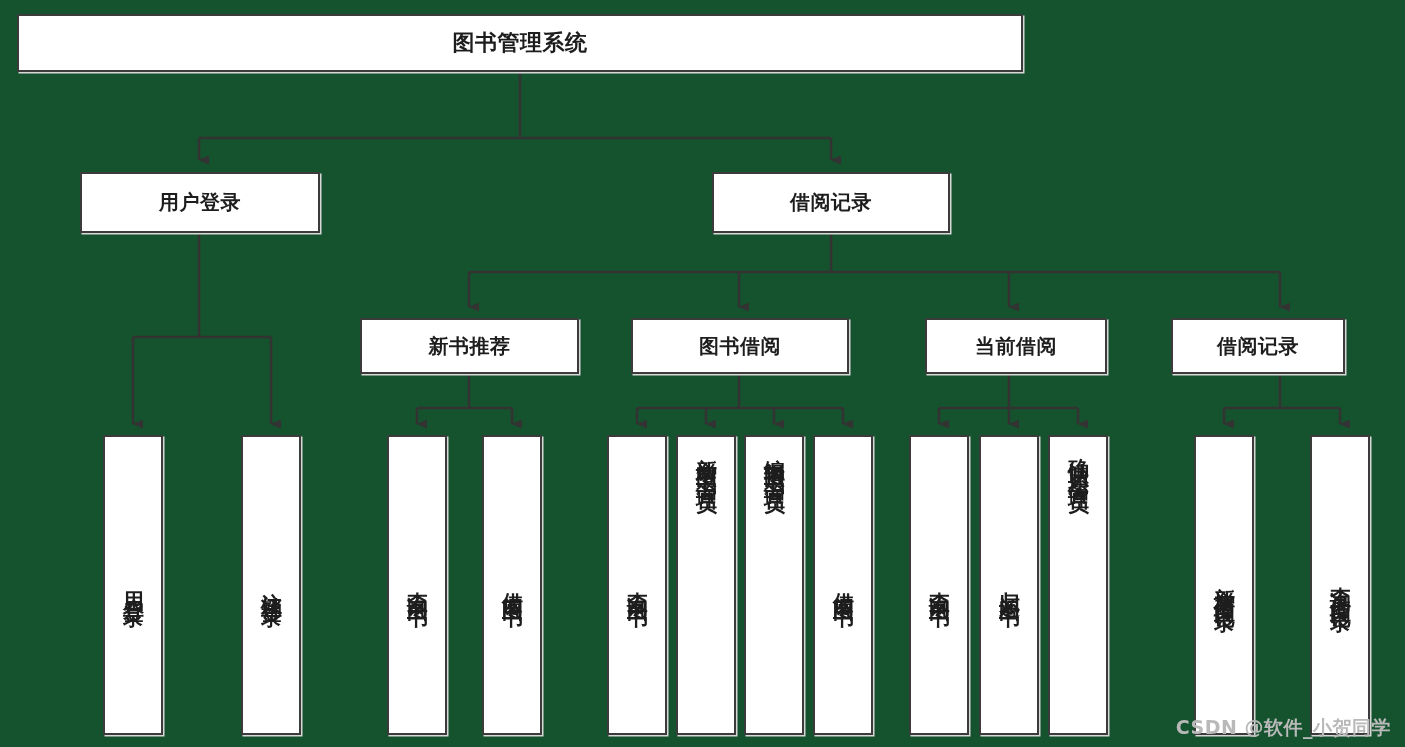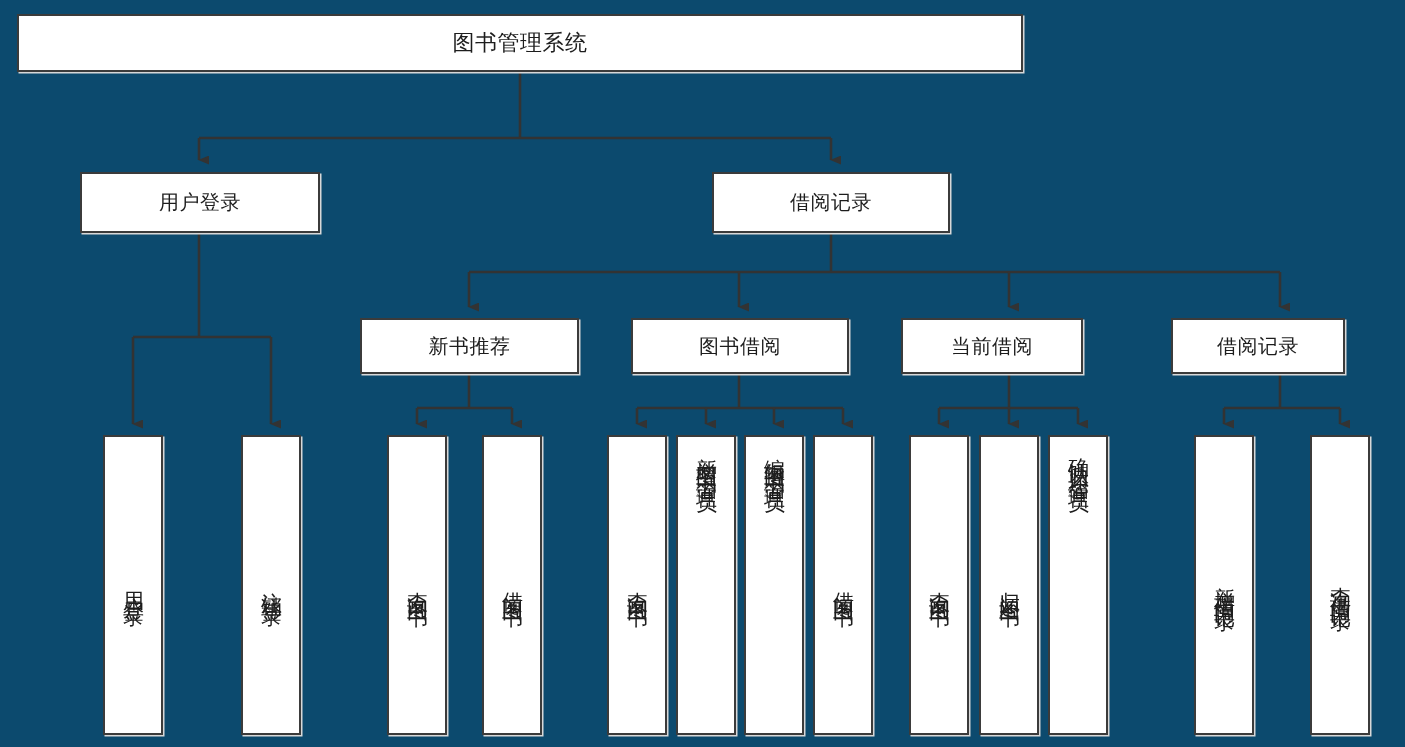--- a/index.html
+++ b/index.html
@@ -9,22 +9,23 @@
     background: #ffffff;
   }
   body {
     font-family: "DejaVu Sans", "Liberation Sans", sans-serif;
     color: #1a1a1a;
   }
   #diagram-canvas {
     position: relative;
     width: 1405px;
     height: 747px;
-    background: #0c4a6e;
+    background: #14532d;
     overflow: hidden;
+    font-weight: bold;
   }
   #diagram-svg {
     position: absolute;
     left: 0;
     top: 0;
     width: 1405px;
     height: 747px;
   }
   
   .node {
@@ -153,21 +154,21 @@
   </div>
 
   <div class="node h2" style="left:360px; top:318px; width:219px; height:56px;">
     <span class="label">新书推荐</span>
   </div>
 
   <div class="node h2" style="left:631px; top:318px; width:218px; height:56px;">
     <span class="label">图书借阅</span>
   </div>
 
-  <div class="node h2" style="left:901px; top:318px; width:182px; height:56px;">
+  <div class="node h2" style="left:925px; top:318px; width:182px; height:56px;">
     <span class="label">当前借阅</span>
   </div>
 
   <div class="node h2" style="left:1171px; top:318px; width:174px; height:56px;">
     <span class="label">借阅记录</span>
   </div>
 
   <div class="node leaf centered" style="left:103px; top:435px; width:60px; height:300px;">
     <span class="label">用户登录</span>
   </div>
@@ -213,14 +214,15 @@
   </div>
 
   <div class="node leaf centered" style="left:1194px; top:435px; width:60px; height:300px;">
     <span class="label">新增借阅记录</span>
   </div>
 
   <div class="node leaf centered" style="left:1310px; top:435px; width:60px; height:300px;">
     <span class="label">查询借阅记录</span>
   </div>
 
+  <div id="watermark">CSDN @软件_小贺同学</div>
 
 </div>
 
 </body></html>

